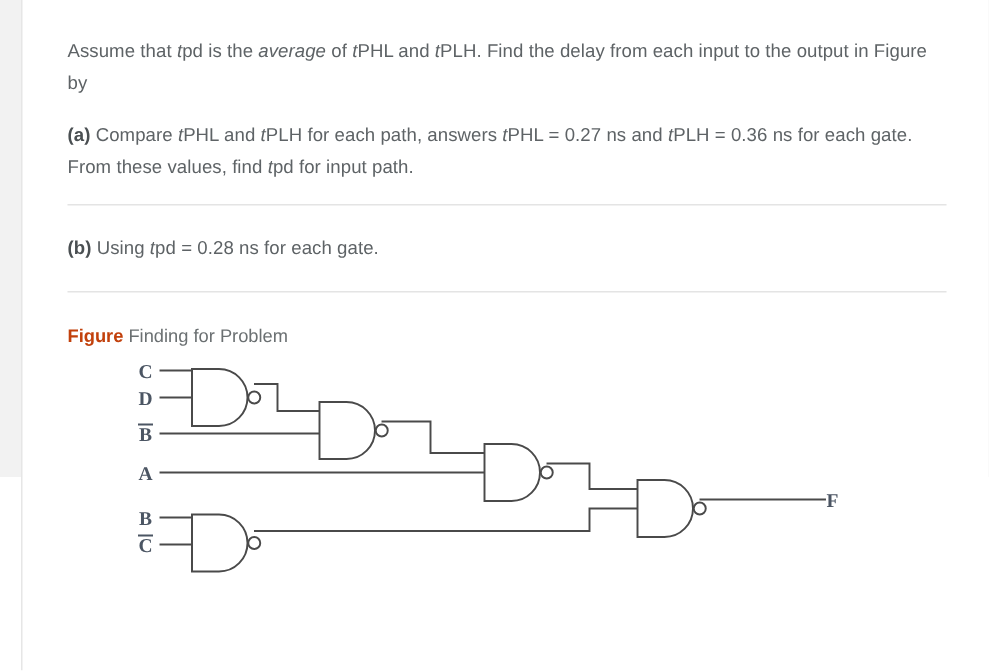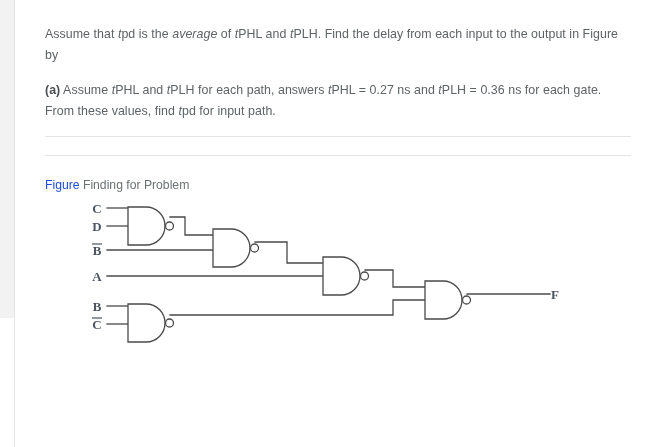--- a/index.html
+++ b/index.html
@@ -55,21 +55,21 @@
     margin: 14px 0 18px 0;
   }
   .divider.second { margin: 18px 0 20px 0; }
 
   .figcap {
     color: #6b7072;
     font-size: 12.2px;
     margin: 14px 0 4px 0;
     line-height: 18px;
   }
-  .figcap b { color: #1d4ed8; font-weight: normal; }
+  .figcap b { color: #c2410c; font-weight: bold; }
 
   #figure {
     position: relative;
     width: 560px;
     height: 150px;
     margin-top: 4px;
   }
   #figure svg { display: block; }
 
   .sig-label {
@@ -84,25 +84,28 @@
 
 <div id="page">
   <div id="card">
     <div id="content">
 
       <p class="para">
         <span><span>Assume that </span><span class="tvar">t</span><span>pd</span><span> is the </span><span class="tvar">average</span><span> of </span><span class="tvar">t</span><span>PHL and </span><span class="tvar">t</span><span>PLH. Find the delay from each input to the output in Figure by</span></span>
       </p>
 
       <p class="para">
-        <b>(a)</b><span><span> Assume </span><span class="tvar">t</span><span>PHL and </span><span class="tvar">t</span><span>PLH for each path, answers </span><span class="tvar">t</span><span>PHL = 0.27 ns and </span><span class="tvar">t</span><span>PLH = 0.36 ns for each gate. From these values, find </span><span class="tvar">t</span><span>pd for input path.</span></span>
+        <b>(a)</b><span><span> Compare </span><span class="tvar">t</span><span>PHL and </span><span class="tvar">t</span><span>PLH for each path, answers </span><span class="tvar">t</span><span>PHL = 0.27 ns and </span><span class="tvar">t</span><span>PLH = 0.36 ns for each gate. From these values, find </span><span class="tvar">t</span><span>pd for input path.</span></span>
       </p>
 
       <div class="divider"></div>
 
+      <p class="para">
+        <b>(b)</b><span><span> Using </span><span class="tvar">t</span><span>pd = 0.28 ns for each gate.</span></span>
+      </p>
 
       <div class="divider second"></div>
 
 
       <p class="figcap">
         <b>Figure</b><span> Finding for Problem</span>
       </p>
 
       <div id="figure">
         <svg width="560" height="150" viewBox="0 0 560 150">

